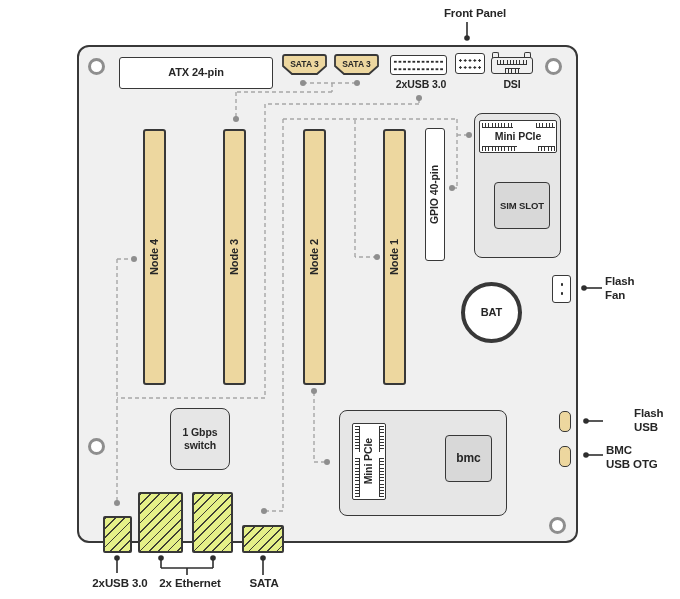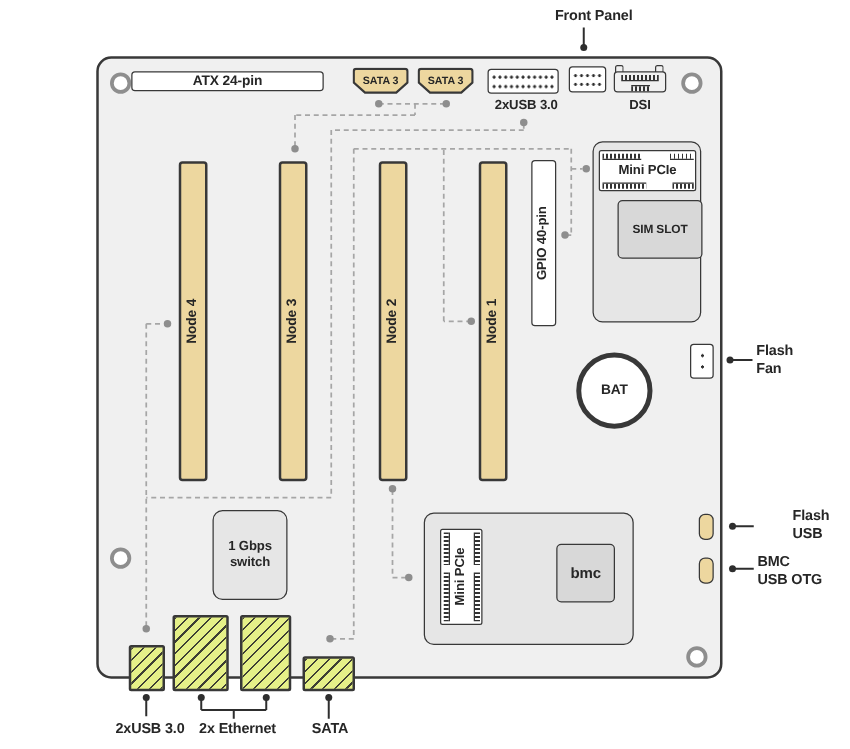--- a/index.html
+++ b/index.html
@@ -76,21 +76,21 @@
 
 <div id="canvas">
 
   <div class="abs board" style="left:77px; top:45px; width:501px; height:498px;"></div>
 
   <div class="abs hole" style="left:88px; top:58px;"></div>
   <div class="abs hole" style="left:545px; top:58px;"></div>
   <div class="abs hole" style="left:88px; top:438px;"></div>
   <div class="abs hole" style="left:549px; top:517px;"></div>
 
-  <div class="abs whitebox flexc" style="left:105px; top:57px; width:154px; height:16px;align-items:flex-end;">
+  <div class="abs whitebox flexc" style="left:119px; top:57px; width:154px; height:32px;">
     <span class="lbl s11">ATX 24-pin</span>
   </div>
 
   <svg class="abs" style="left:282px; top:54px;" width="45" height="22" viewBox="0 0 45 22">
     <path class="sata-shape" d="M3,1 L42,1 Q44,1 44,3 L44,12 L35,20 L10,20 L1,12 L1,3 Q1,1 3,1 Z"></path>
     <text class="sata-text" x="22.5" y="13" text-anchor="middle">SATA 3</text>
   </svg>
   <svg class="abs" style="left:334px; top:54px;" width="45" height="22" viewBox="0 0 45 22">
     <path class="sata-shape" d="M3,1 L42,1 Q44,1 44,3 L44,12 L35,20 L10,20 L1,12 L1,3 Q1,1 3,1 Z"></path>
     <text class="sata-text" x="22.5" y="13" text-anchor="middle">SATA 3</text>
@@ -131,33 +131,33 @@
   </div>
 
   <div class="abs module" style="left:474px; top:113px; width:87px; height:145px;"></div>
   <div class="abs whitebox flexc" style="left:479px; top:120px; width:78px; height:33px; border-radius:2px;">
     <span class="lbl s10">Mini PCIe</span>
   </div>
   <div class="abs comb-h" style="left:482px; top:122.5px; width:31px; height:5px; border-bottom:1.2px solid #333;"></div>
   <div class="abs comb-h" style="left:536px; top:122.5px; width:19px; height:5px; border-bottom:1.2px solid #333;"></div>
   <div class="abs comb-h" style="left:482px; top:145.5px; width:35px; height:5px; border-top:1.2px solid #333;"></div>
   <div class="abs comb-h" style="left:538px; top:145.5px; width:17px; height:5px; border-top:1.2px solid #333;"></div>
-  <div class="abs chip flexc" style="left:494px; top:160px; width:68px; height:47px;text-align:center;">
+  <div class="abs chip flexc" style="left:494px; top:182px; width:56px; height:47px;text-align:center;">
     <span class="lbl s9">SIM SLOT</span>
   </div>
 
   <div class="abs whitebox flexc" style="left:552px; top:275px; width:19px; height:28px;">
     <div class="pins" style="width:4px; height:18px; background-size:4px 9px;"></div>
   </div>
 
   <div class="abs flexc" style="left:461px; top:282px; width:61px; height:61px; border:4.5px solid var(--outline); border-radius:50%; background:#fff;">
     <span class="lbl s11">BAT</span>
   </div>
 
-  <div class="abs flexc" style="left:170px; top:408px; width:60px; height:72px; background:var(--module-gray); border:1.9px solid var(--outline); border-radius:8px;">
+  <div class="abs flexc" style="left:170px; top:408px; width:60px; height:62px; background:var(--module-gray); border:1.9px solid var(--outline); border-radius:8px;">
     <span class="lbl s10 center" style="line-height:13px;">
       <span>1 Gbps</span><br>
       <span>switch</span>
     </span>
   </div>
 
   <div class="abs module" style="left:339px; top:410px; width:168px; height:106px;"></div>
   <div class="abs whitebox flexc" style="left:352px; top:423px; width:34px; height:77px; border-radius:2px;">
     <span class="lbl s10 vtext">Mini PCIe</span>
   </div>

